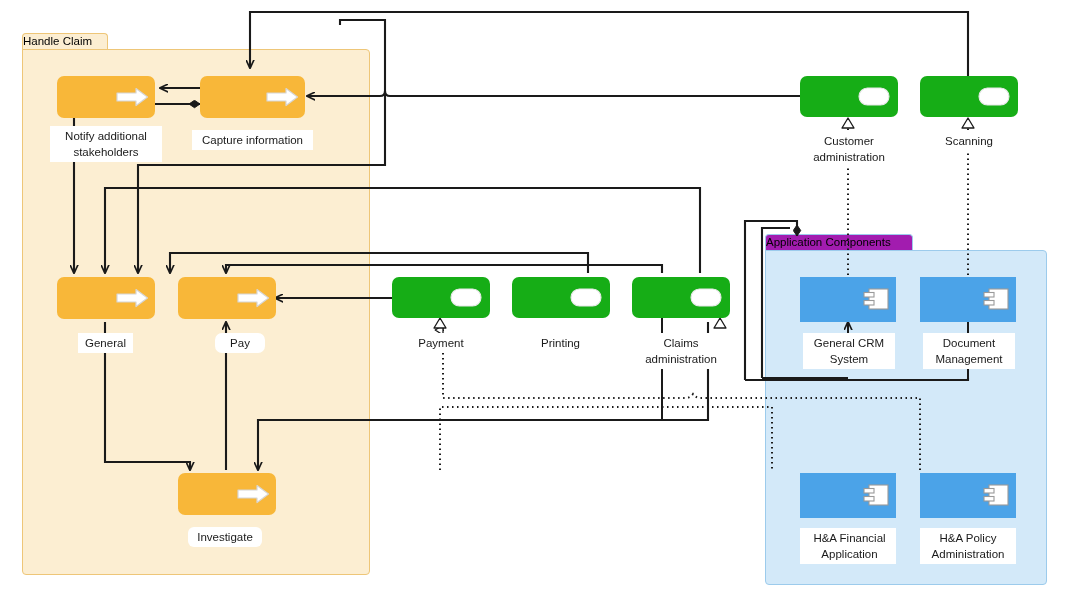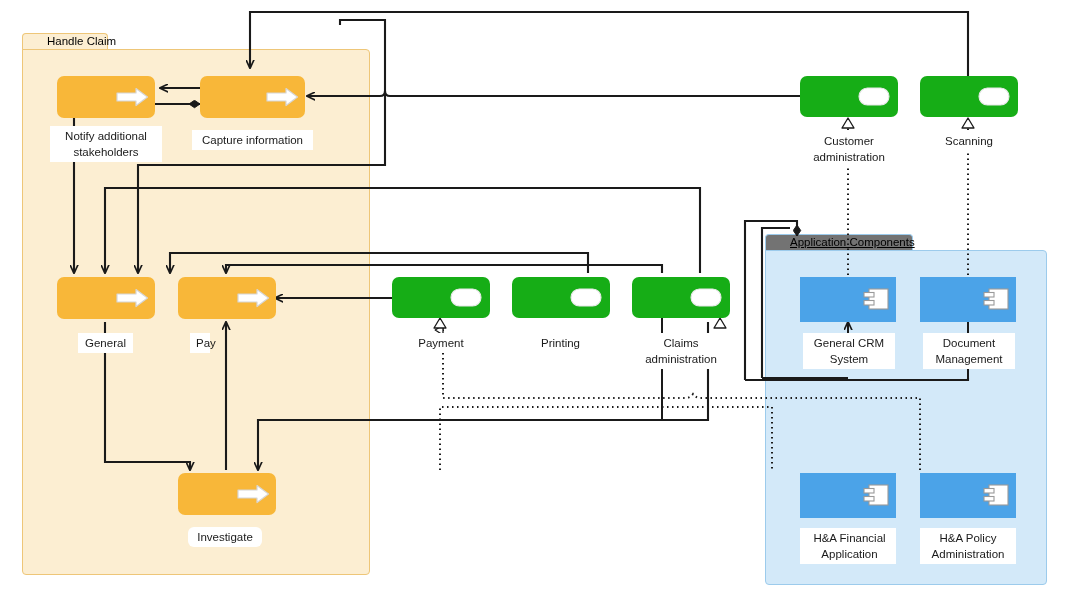--- a/index.html
+++ b/index.html
@@ -3,21 +3,21 @@
 <meta charset="utf-8">
 <title>ArchiMate Handle Claim Diagram</title>
 <style>
   html,body{margin:0;padding:0;background:#ffffff;}
   body{font-family:"Liberation Sans","DejaVu Sans",sans-serif;}
   #canvas{position:relative;width:1067px;height:600px;overflow:hidden;background:#ffffff;}
   svg.layer{position:absolute;left:0;top:0;width:1067px;height:600px;}
   .grp{position:absolute;box-sizing:border-box;}
   .grp-body{position:absolute;box-sizing:border-box;border-radius:4px;}
   .grp-tab{position:absolute;box-sizing:border-box;border-radius:4px 4px 0 0;
-           font-size:11.5px;line-height:1;display:flex;align-items:center;padding:0 24px;white-space:nowrap;}
+           font-size:11.5px;line-height:1;display:flex;align-items:center;padding:0 0;white-space:nowrap;}
   .node{position:absolute;box-sizing:border-box;border-radius:7px;}
   .node.proc{background:#F8B739;}
   .node.svc{background:#16AD16;}
   .node.comp{background:#4BA3E8;border-radius:0;}
   .lbl{position:absolute;background:#ffffff;font-size:11.5px;line-height:16px;
        text-align:center;color:#1a1a1a;padding:2px 6px;box-sizing:border-box;white-space:pre;}
   .ico{position:absolute;}
 </style>
 </head>
 <body>
@@ -25,21 +25,21 @@
 <div id="canvas">
 
   <div class="grp" style="left:22px;top:33px;width:348px;height:542px;">
     <div class="grp-tab" style="left:0;top:0;width:86px;height:17px;background:#FCEED2;border:1px solid #EEC678;border-bottom:none;">
       <span>Handle Claim</span>
     </div>
     <div class="grp-body" style="left:0;top:16px;width:348px;height:526px;background:#FCEED2;border:1px solid #EEC678;border-radius:0 4px 4px 4px;"></div>
   </div>
 
   <div class="grp" style="left:765px;top:234px;width:282px;height:351px;">
-    <div class="grp-tab" style="left:0;top:0;width:148px;height:17px;background:#737373;border:1px solid #9CCBEC;border-bottom:none;text-decoration:underline;">
+    <div class="grp-tab" style="left:0;top:0;width:148px;height:17px;background:#a21caf;border:1px solid #9CCBEC;border-bottom:none;">
       <span>Application Components</span>
     </div>
     <div class="grp-body" style="left:0;top:16px;width:282px;height:335px;background:#D3E9F9;border:1px solid #9CCBEC;border-radius:0 4px 4px 4px;"></div>
   </div>
 
   <svg class="layer" viewBox="0 0 1067 600">
     <defs>
       <marker id="arw" markerWidth="9" markerHeight="9" refX="8" refY="4.5" orient="auto" markerUnits="userSpaceOnUse">
         <path d="M0,0.6 L8.4,4.5 L0,8.4" fill="none" stroke="#1a1a1a" stroke-width="1.7" stroke-linecap="round" stroke-linejoin="round"></path>
       </marker>
@@ -130,21 +130,21 @@
       <path d="M1,6 L20,6 L20,1.5 L31.5,10 L20,18.5 L20,14 L1,14 Z" fill="#ffffff" stroke="#D6D6D6" stroke-width="1.2" stroke-linejoin="round"></path>
     </svg>
   </div>
   <div class="lbl" style="left:78px;top:333px;width:55px;">General</div>
 
   <div class="node proc" style="left:178px;top:277px;width:98px;height:42px;">
     <svg class="ico" style="right:6px;top:11px;" width="33" height="20" viewBox="0 0 33 20">
       <path d="M1,6 L20,6 L20,1.5 L31.5,10 L20,18.5 L20,14 L1,14 Z" fill="#ffffff" stroke="#D6D6D6" stroke-width="1.2" stroke-linejoin="round"></path>
     </svg>
   </div>
-  <div class="lbl" style="left:190px;top:333px;width:20px;">Pay</div>
+  <div class="lbl" style="left:215px;top:333px;width:50px;border-radius:7px;">Pay</div>
 
   <div class="node proc" style="left:178px;top:473px;width:98px;height:42px;">
     <svg class="ico" style="right:6px;top:11px;" width="33" height="20" viewBox="0 0 33 20">
       <path d="M1,6 L20,6 L20,1.5 L31.5,10 L20,18.5 L20,14 L1,14 Z" fill="#ffffff" stroke="#D6D6D6" stroke-width="1.2" stroke-linejoin="round"></path>
     </svg>
   </div>
   <div class="lbl" style="left:188px;top:527px;width:74px;border-radius:6px;">Investigate</div>
 
   <div class="node svc" style="left:392px;top:277px;width:98px;height:41px;">
     <svg class="ico" style="right:8px;top:11px;" width="32" height="19" viewBox="0 0 32 19">

